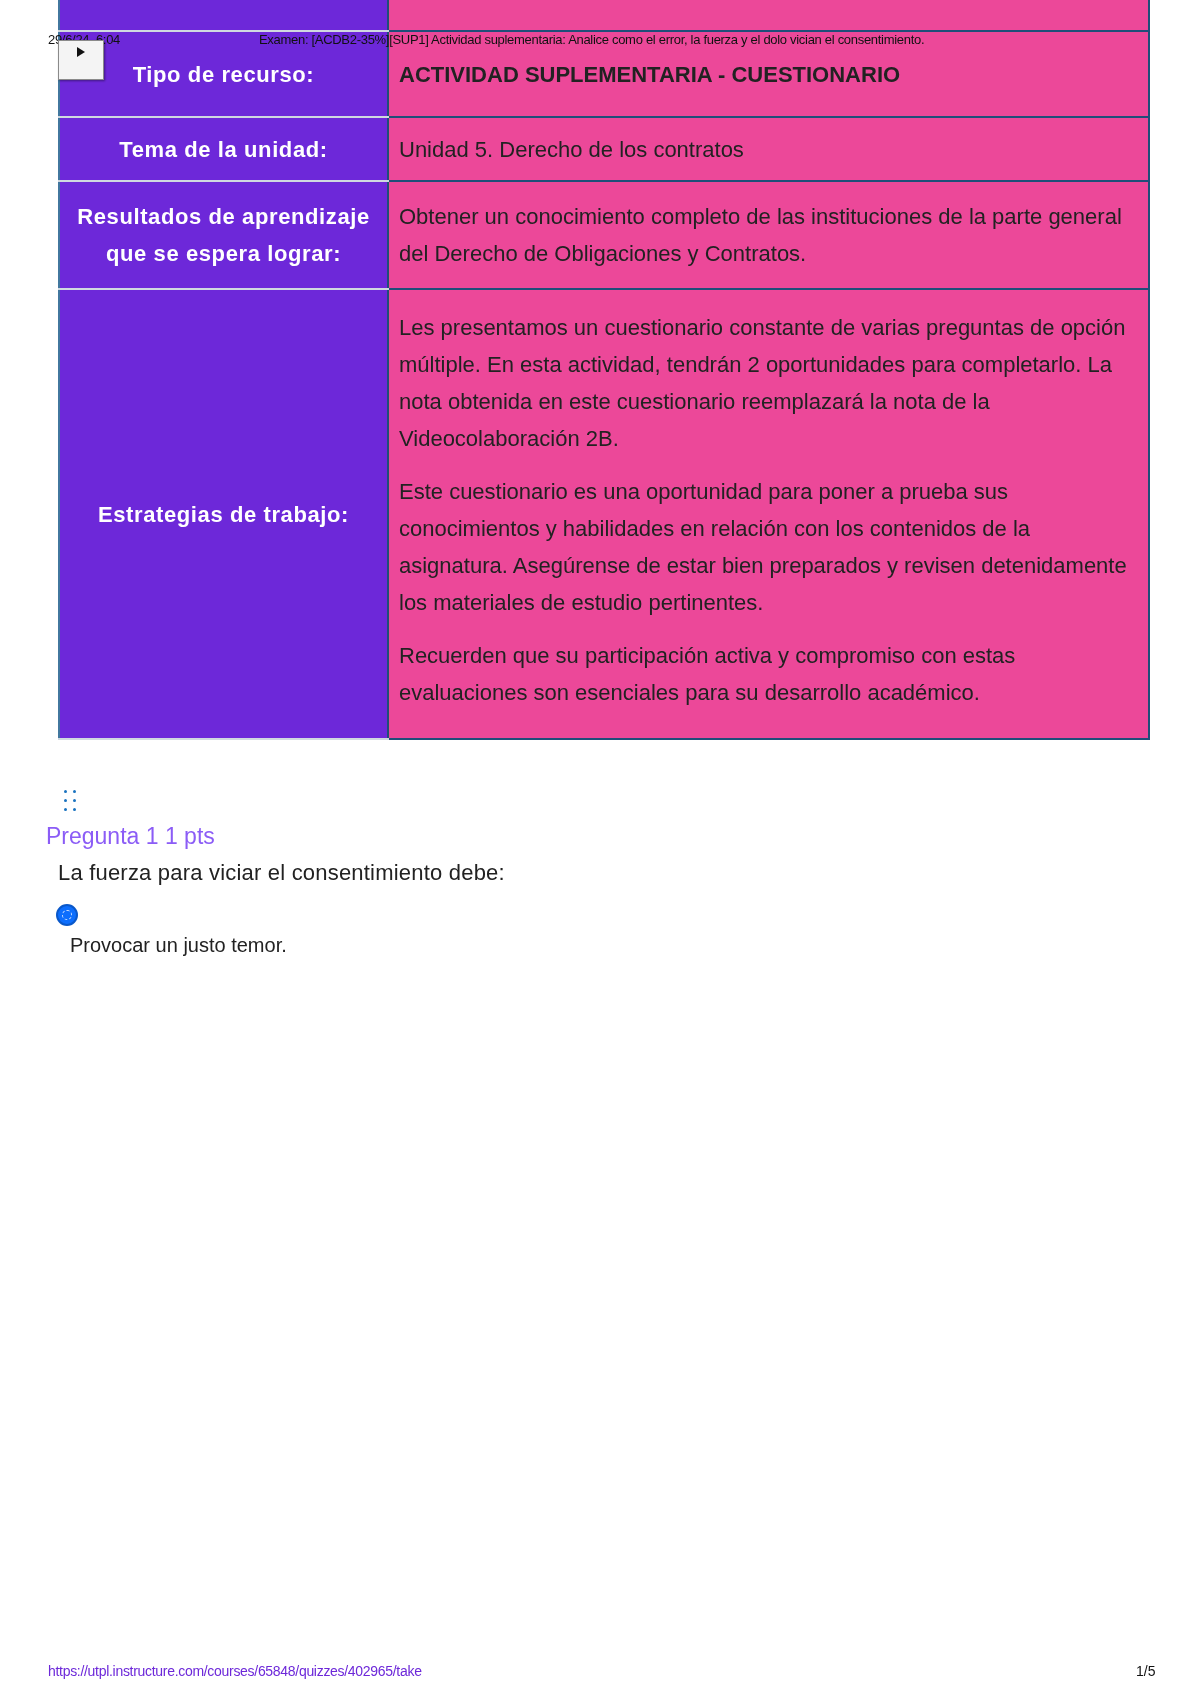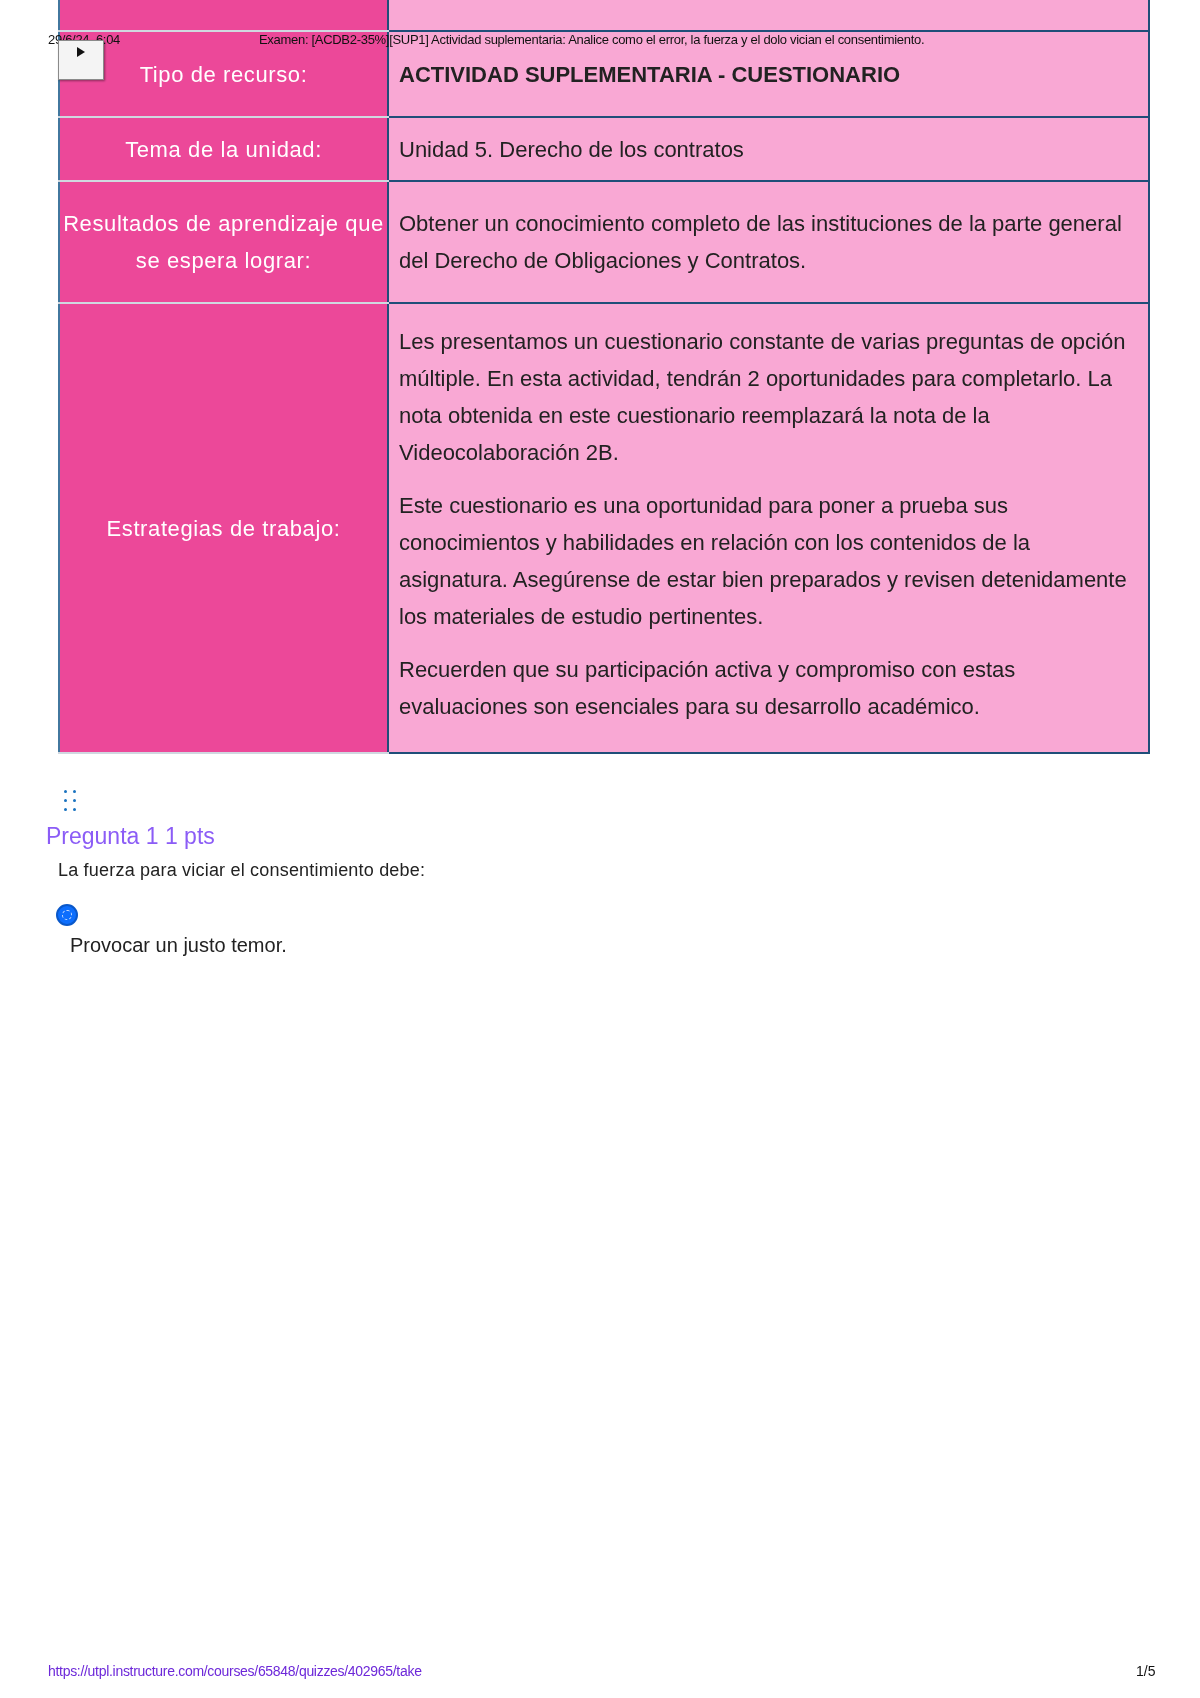--- a/index.html
+++ b/index.html
@@ -23,37 +23,37 @@
       border-left: 8px solid #111;
     }
     table.info {
       position: absolute; left: 58px; top: -10px; width: 1092px;
       border-collapse: collapse; table-layout: fixed;
     }
     table.info td {
       border: 2px solid #1f4e79; vertical-align: middle; padding: 0;
     }
     table.info td.label {
-      width: 327px; background: #ec4899; color: #ffffff; font-weight: normal;
+      width: 327px; background: #6d28d9; color: #ffffff; font-weight: bold;
       text-align: center; font-size: 22px; letter-spacing: 0.6px; line-height: 37px;
       border-color: #d0d8e0 #1f4e79 #d0d8e0 #42779e;
     }
     table.info td.value {
-      background: #f9a8d4; font-size: 22px; color: #222; padding: 0 10px; line-height: 37px;
+      background: #ec4899; font-size: 22px; color: #222; padding: 0 10px; line-height: 37px;
     }
     table.info td.value p { margin: 0 0 16px 0; }
     table.info td.value p:last-child { margin-bottom: 8px; }
     .bold-val { font-weight: bold; color: #111; }
     .drag-handle {
       position: absolute; left: 64px; top: 790px; width: 14px; height: 24px;
       display: grid; grid-template-columns: 5px 5px; column-gap: 4px; row-gap: 3px;
     }
     .drag-handle span { width: 3px; height: 3px; background: #1a73c0; border-radius: 50%; }
     .q-title { position: absolute; left: 46px; top: 823px; font-size: 23px; color: #8b5cf6; }
-    .q-text { position: absolute; left: 58px; top: 860px; font-size: 18px; color: #222; letter-spacing: 0.2px; }
+    .q-text { position: absolute; left: 58px; top: 860px; font-size: 22px; color: #222; letter-spacing: 0.2px; }
     .radio {
       position: absolute; left: 56px; top: 904px; width: 22px; height: 22px; border-radius: 50%;
       background: #0d6efd; box-sizing: border-box; border: 2px solid #0a58ca;
     }
     .radio::after {
       content: ""; position: absolute; left: 4px; top: 4px; width: 10px; height: 10px;
       border-radius: 50%; border: 1px dashed rgba(255,255,255,0.8); box-sizing: border-box;
     }
     .answer { position: absolute; left: 58px; top: 934px; font-size: 20px; color: #222; margin-left: 12px; }
     .footer-url { position: absolute; left: 48px; top: 1663px; font-size: 14px; color: #6d28d9; letter-spacing: -0.3px; }
@@ -78,21 +78,21 @@
     <td class="value"></td>
   </tr>
   <tr style="height:86px;">
     <td class="label">Tipo de recurso:</td>
     <td class="value bold-val">ACTIVIDAD SUPLEMENTARIA - CUESTIONARIO</td>
   </tr>
   <tr style="height:64px;">
     <td class="label">Tema de la unidad:</td>
     <td class="value">Unidad 5. Derecho de los contratos</td>
   </tr>
-  <tr style="height:122px;">
+  <tr style="height:108px;">
     <td class="label">Resultados de aprendizaje que se espera lograr:</td>
     <td class="value">Obtener un conocimiento completo de las instituciones de la parte general del Derecho de Obligaciones y Contratos.</td>
   </tr>
   <tr style="height:450px;">
     <td class="label">Estrategias de trabajo:</td>
     <td class="value">
       <p>Les presentamos un cuestionario constante de varias preguntas de opción múltiple. En esta actividad, tendrán 2 oportunidades para completarlo. La nota obtenida en este cuestionario reemplazará la nota de la Videocolaboración 2B.</p>
       <p>Este cuestionario es una oportunidad para poner a prueba sus conocimientos y habilidades en relación con los contenidos de la asignatura. Asegúrense de estar bien preparados y revisen detenidamente los materiales de estudio pertinentes.</p>
       <p>Recuerden que su participación activa y compromiso con estas evaluaciones son esenciales para su desarrollo académico.</p>
     </td>

